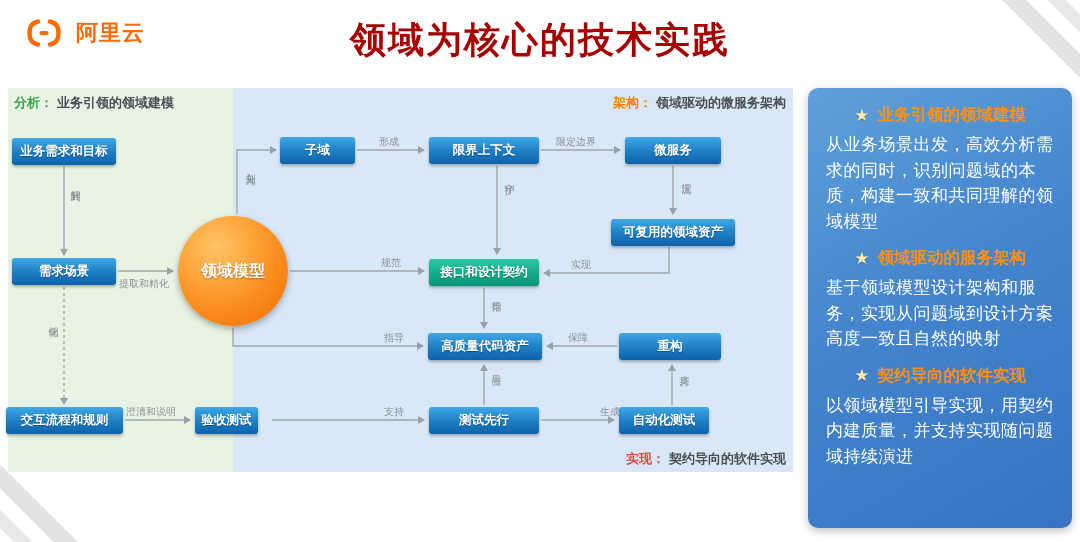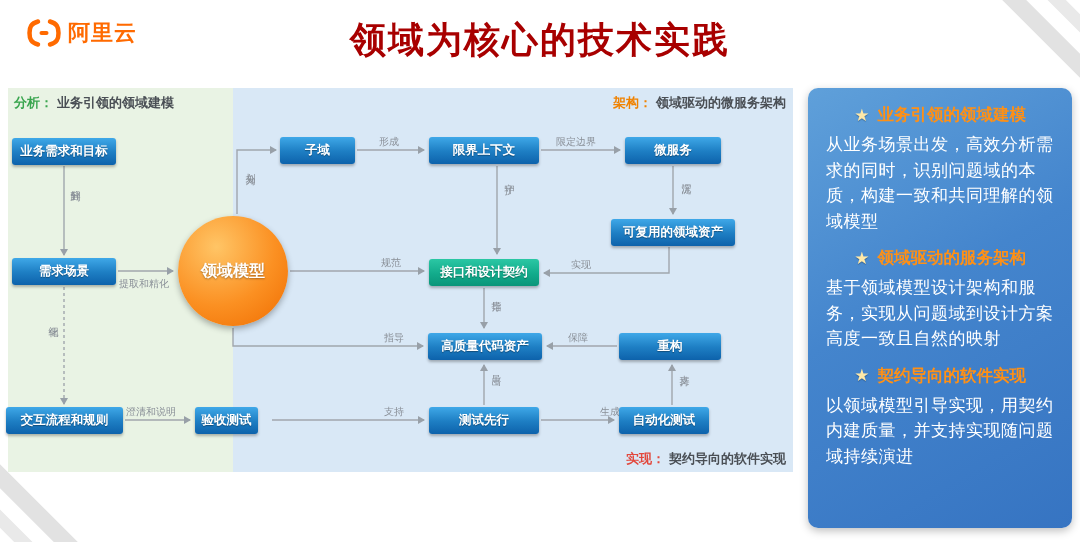--- a/index.html
+++ b/index.html
@@ -11,21 +11,21 @@
   .deco{position:absolute;transform:rotate(45deg);z-index:0;}
   .d-tr1{width:110px;height:110px;top:-55px;right:-55px;background:#e2e2e2;}
   .d-tr2{width:76px;height:76px;top:-38px;right:-38px;background:#ffffff;}
   .d-tr3{width:46px;height:46px;top:-23px;right:-23px;background:#e9e9e9;}
   .d-tr4{width:20px;height:20px;top:-10px;right:-10px;background:#ffffff;}
   .d-bl1{width:110px;height:110px;bottom:-55px;left:-55px;background:#e2e2e2;}
   .d-bl2{width:76px;height:76px;bottom:-38px;left:-38px;background:#ffffff;}
   .d-bl3{width:46px;height:46px;bottom:-23px;left:-23px;background:#e9e9e9;}
   .d-bl4{width:20px;height:20px;bottom:-10px;left:-10px;background:#ffffff;}
   
-  .logo{position:absolute;left:26px;top:18px;display:flex;align-items:center;gap:6px;z-index:3;}
+  .logo{position:absolute;left:26px;top:18px;display:flex;align-items:center;gap:14px;z-index:3;}
   .logo-text{color:#ff6a00;font-size:22px;font-weight:bold;letter-spacing:1px;}
   .title{position:absolute;left:0;top:16px;width:100%;text-align:center;
     font-size:36px;font-weight:bold;color:#a80000;letter-spacing:2px;z-index:2;}
   
   .area-green{position:absolute;left:8px;top:88px;width:225px;height:384px;background:#e9f3e4;z-index:1;}
   .area-blue{position:absolute;left:233px;top:88px;width:560px;height:384px;background:#d9e8f6;z-index:1;}
   .sec{position:absolute;z-index:4;font-size:13px;font-weight:bold;white-space:nowrap;}
   .sec-prefix{margin-right:4px;}
   .sec-name{color:#4a4f55;}
   .sec-analysis{left:14px;top:94px;}

